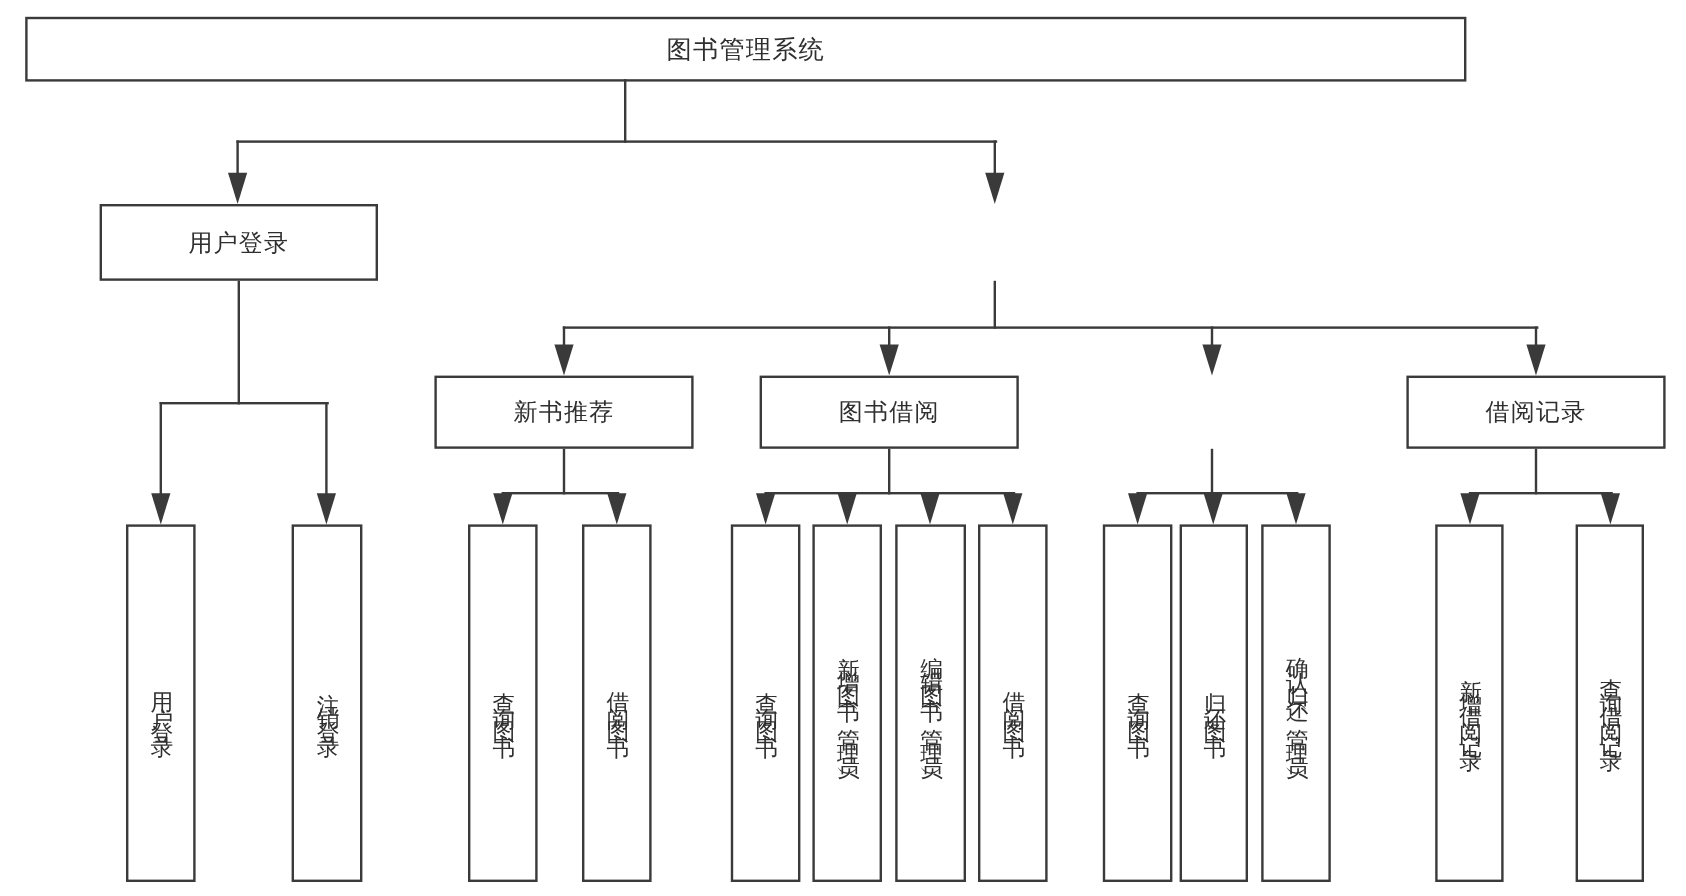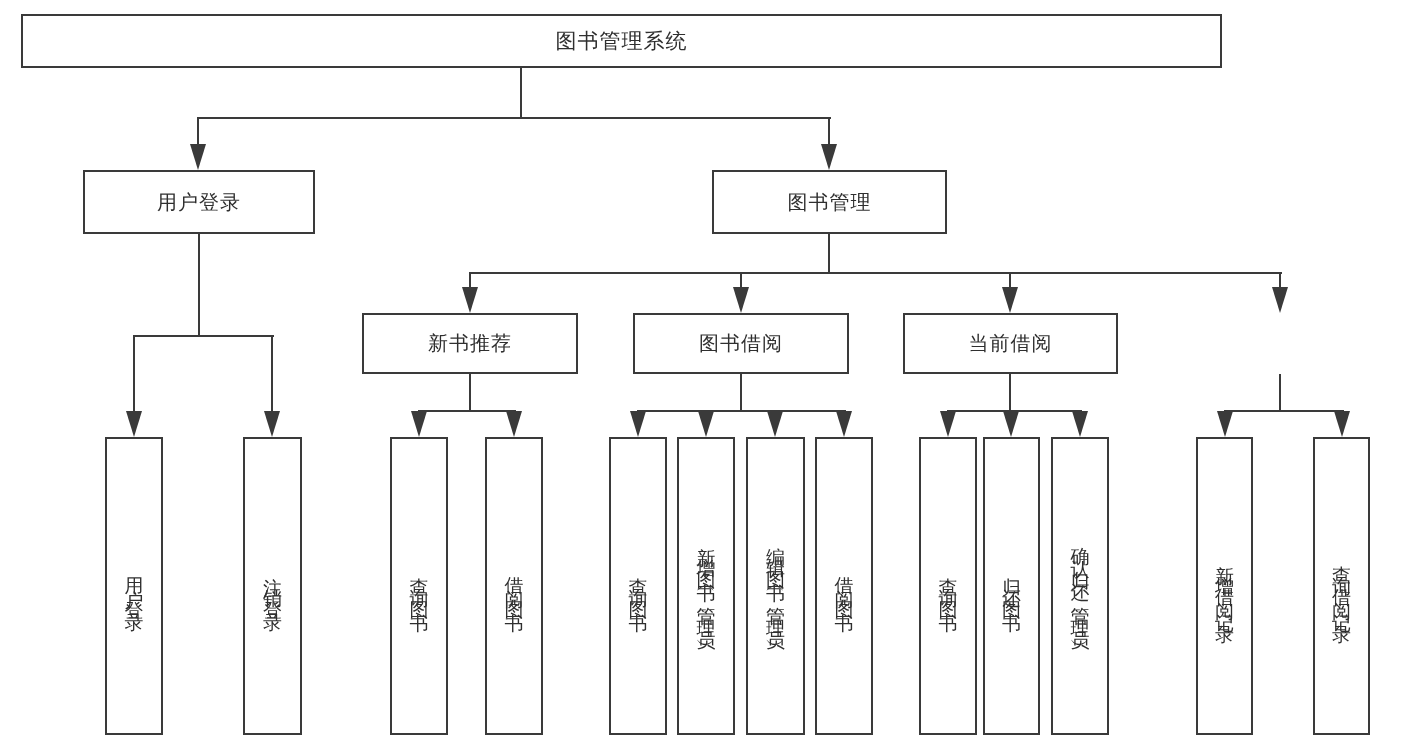--- a/index.html
+++ b/index.html
@@ -64,21 +64,20 @@
   <div class="box root-box" style="left:21px;top:14px;width:1201px;height:54px;">图书管理系统</div>
 
   <div class="vl" style="left:520px;top:66px;height:53px;"></div>
   <div class="hl" style="left:197px;top:117px;width:634px;"></div>
   <div class="vl" style="left:197px;top:117px;height:32px;"></div>
   <div class="tri" style="left:190px;top:144px;"></div>
   <div class="vl" style="left:828px;top:117px;height:32px;"></div>
   <div class="tri" style="left:821px;top:144px;"></div>
 
   <div class="box" style="left:83px;top:170px;width:232px;height:64px;">用户登录</div>
-  <div class="box" style="left:712px;top:170px;width:235px;height:64px;">图书管理</div>
 
   <div class="vl" style="left:198px;top:234px;height:103px;"></div>
   <div class="hl" style="left:133px;top:335px;width:141px;"></div>
   <div class="vl" style="left:133px;top:335px;height:80px;"></div>
   <div class="tri" style="left:126px;top:411px;"></div>
   <div class="vl" style="left:271px;top:335px;height:80px;"></div>
   <div class="tri" style="left:264px;top:411px;"></div>
 
   <div class="vl" style="left:828px;top:234px;height:40px;"></div>
   <div class="hl" style="left:469px;top:272px;width:813px;"></div>
@@ -86,21 +85,21 @@
   <div class="tri" style="left:462px;top:287px;"></div>
   <div class="vl" style="left:740px;top:272px;height:20px;"></div>
   <div class="tri" style="left:733px;top:287px;"></div>
   <div class="vl" style="left:1009px;top:272px;height:20px;"></div>
   <div class="tri" style="left:1002px;top:287px;"></div>
   <div class="vl" style="left:1279px;top:272px;height:20px;"></div>
   <div class="tri" style="left:1272px;top:287px;"></div>
 
   <div class="box" style="left:633px;top:313px;width:216px;height:61px;">图书借阅</div>
   <div class="box" style="left:362px;top:313px;width:216px;height:61px;">新书推荐</div>
-  <div class="box" style="left:903px;top:313px;width:215px;height:61px;">当前借阅</div>
+  <div class="box" style="left:1172px;top:313px;width:216px;height:61px;">借阅记录</div>
 
   <div class="vl" style="left:469px;top:374px;height:38px;"></div>
   <div class="hl" style="left:418px;top:410px;width:98px;"></div>
   <div class="tri" style="left:411px;top:411px;"></div>
   <div class="tri" style="left:506px;top:411px;"></div>
 
   <div class="vl" style="left:740px;top:374px;height:38px;"></div>
   <div class="hl" style="left:637px;top:410px;width:209px;"></div>
   <div class="tri" style="left:630px;top:411px;"></div>
   <div class="tri" style="left:698px;top:411px;"></div>

